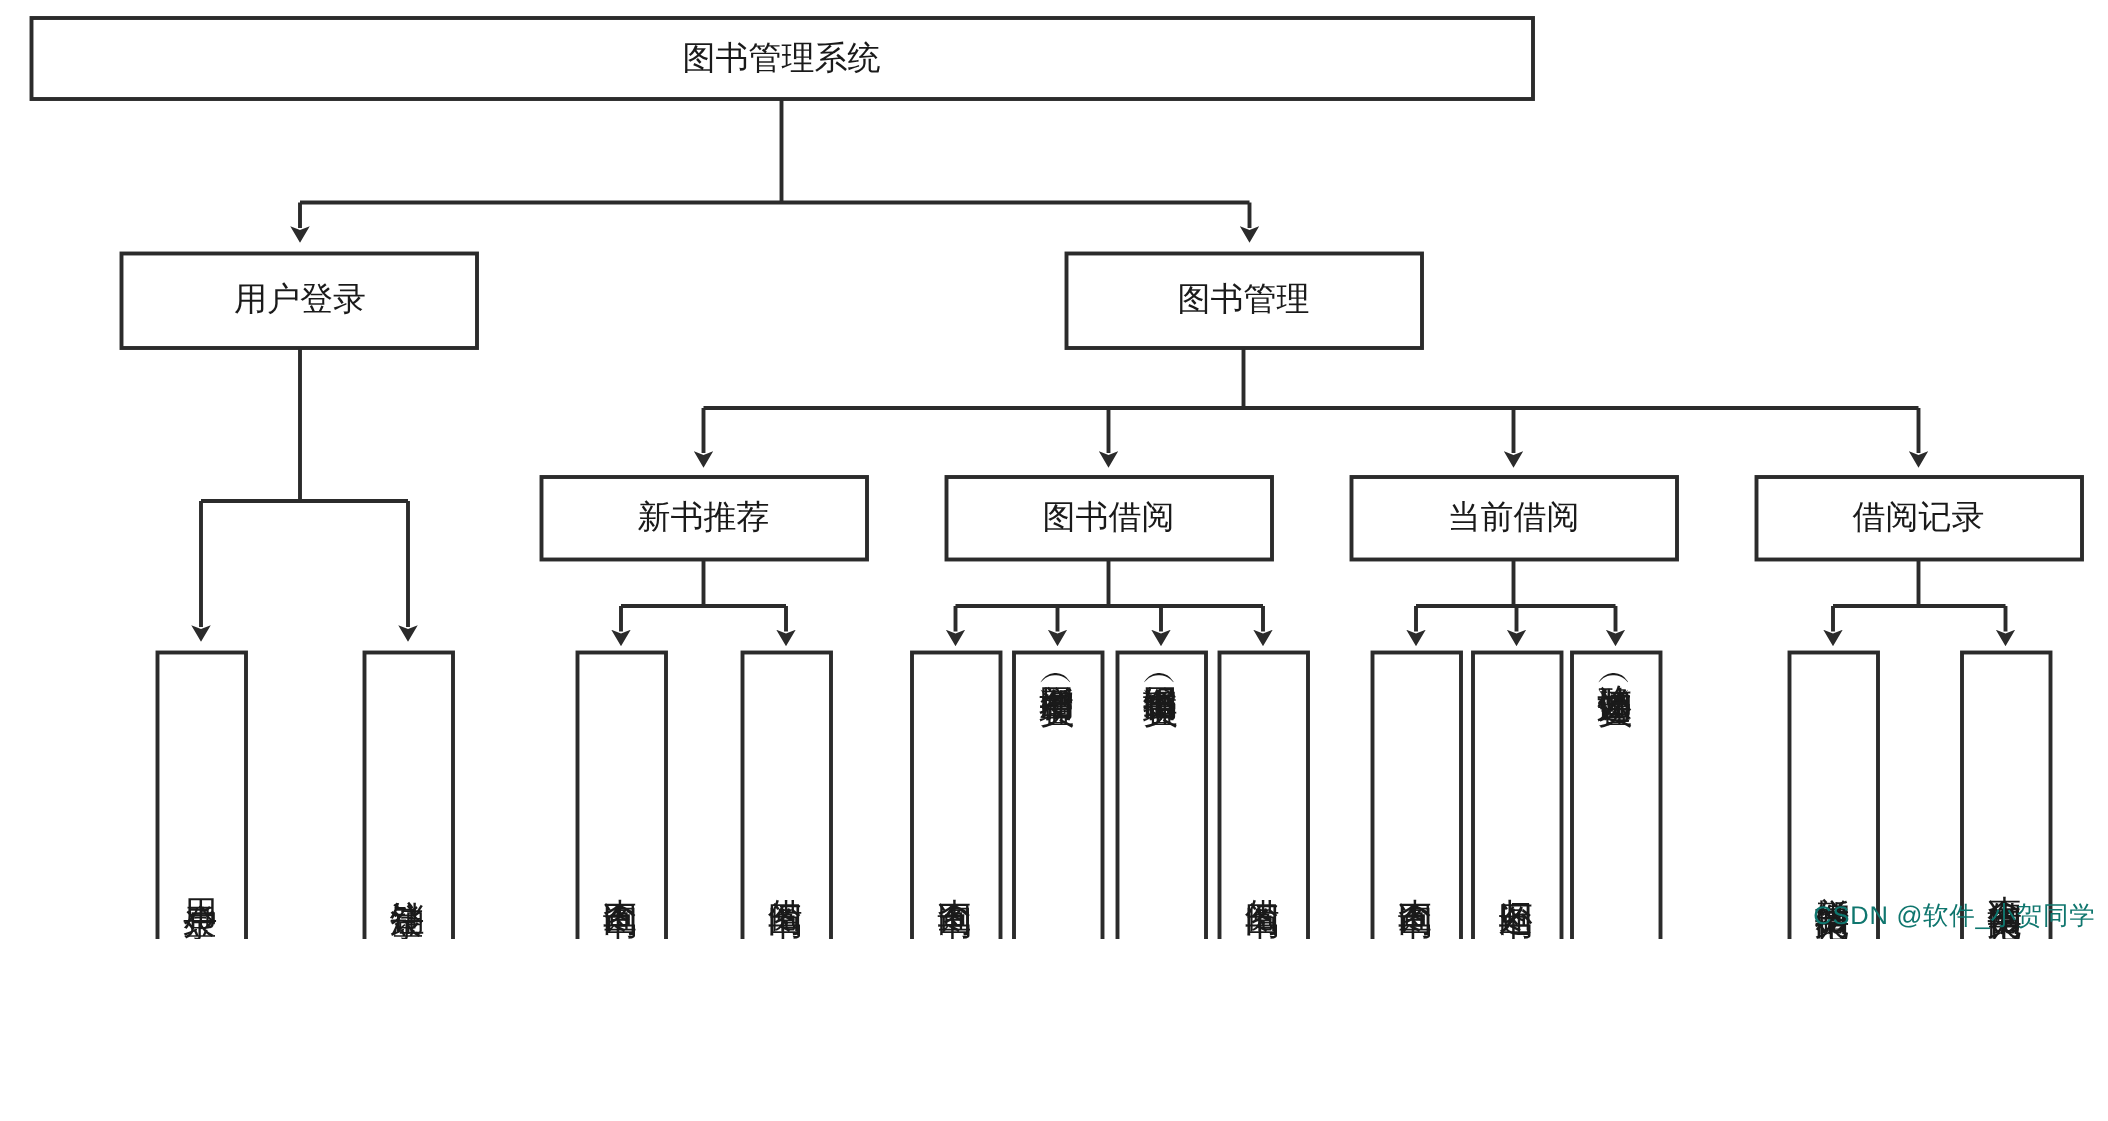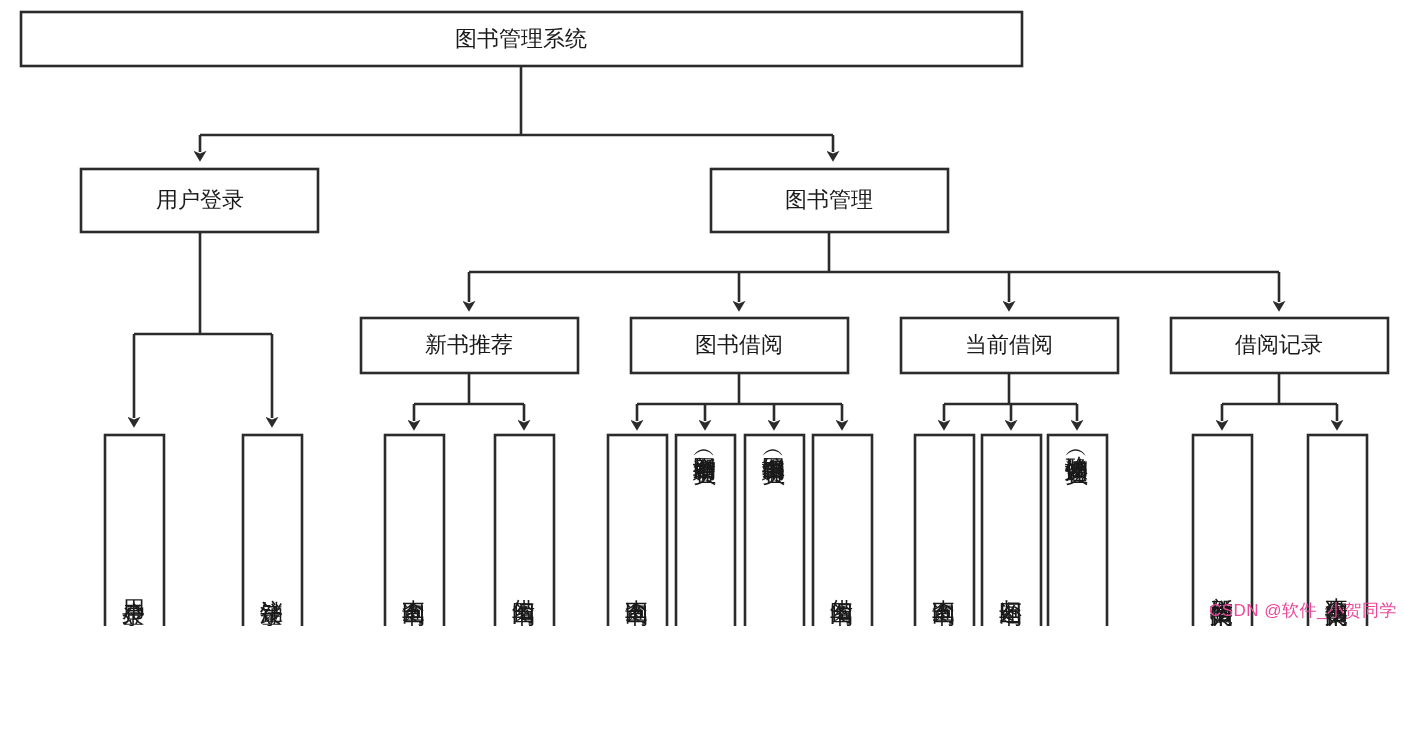--- a/index.html
+++ b/index.html
@@ -44,21 +44,21 @@
   .arrow-head {
     fill: #2b2b2b;
     stroke: none;
   }
   .watermark {
     position: absolute;
     right: 8px;
     bottom: 4px;
     font-family: "Liberation Sans", "DejaVu Sans", sans-serif;
     font-size: 17px;
-    color: #ec4899;
+    color: #0f766e;
     white-space: nowrap;
     letter-spacing: 0.5px;
   }
 </style>
 </head>
 <body>
 
 <div id="diagram-root">
 
   <svg class="diagram-canvas" viewBox="0 0 1405 747" xmlns="http://www.w3.org/2000/svg">

